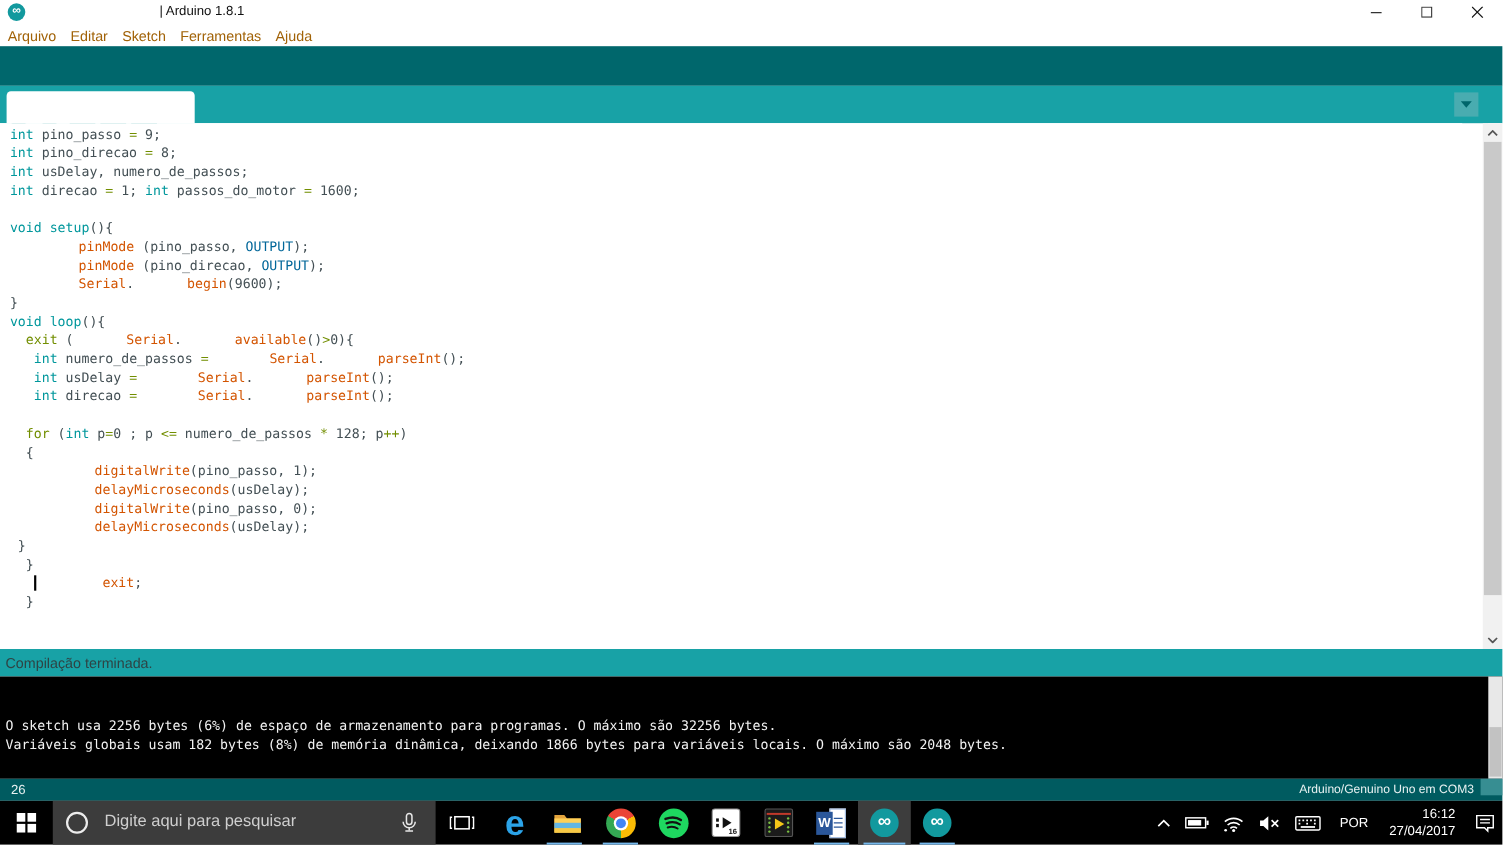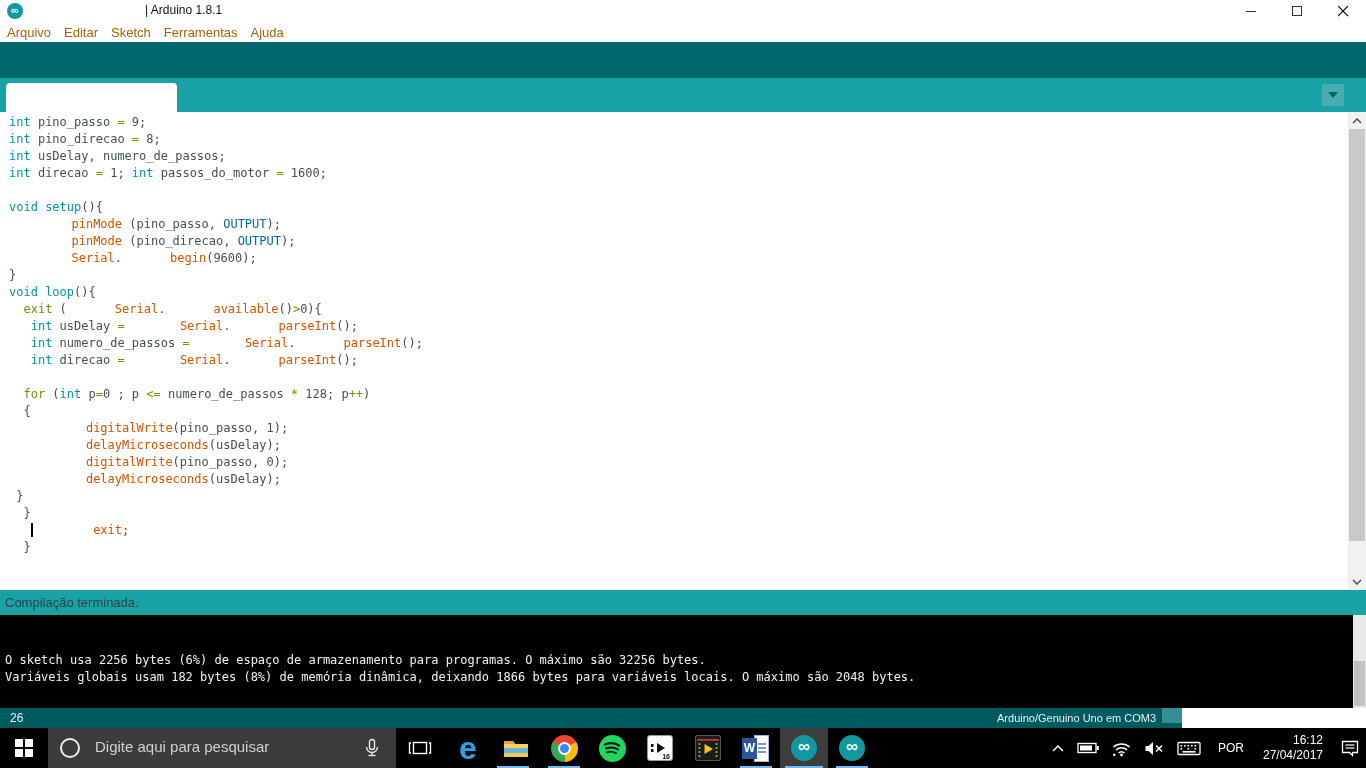--- a/index.html
+++ b/index.html
@@ -58,21 +58,21 @@
                display:flex; align-items:center; padding-left:5px; font-size:13px; color:#2e4445; }
 
   
   .console { position:absolute; left:0; top:615px; width:1366px; height:93px; background:#000;
              padding:37px 0 0 5px; font-family:"DejaVu Sans Mono", monospace; font-size:12px; color:#f2f2f2; }
   .console-line { height:17px; line-height:17px; white-space:pre; }
   .console-sb { position:absolute; left:1353px; top:615px; width:13px; height:93px; background:#e8e8e8; }
   .console-sb-thumb { position:absolute; left:1px; top:46px; width:11px; height:45px; background:#c2c2c2; }
 
   
-  .footer { position:absolute; left:0; top:708px; width:1182px; height:20px; background:#005b60; color:#e8f2f2; }
+  .footer { position:absolute; left:0; top:708px; width:1366px; height:20px; background:#005b60; color:#e8f2f2; }
   .footer-line { position:absolute; left:10px; top:3px; font-size:12px; }
   .footer-board { position:absolute; right:26px; top:4px; font-size:11px; }
   .footer-corner { position:absolute; right:0; top:0; width:20px; height:15px; background:#378e92; }
 
   
   .taskbar { position:absolute; left:0; top:728px; width:1366px; height:40px; background:#000; }
   .start { position:absolute; left:0; top:0; width:48px; height:40px; display:flex; align-items:center; justify-content:center; }
   .searchbox { position:absolute; left:48px; top:0; width:348px; height:40px; background:#3c3c3c;
                display:flex; align-items:center; }
   .cortana-ring { position:absolute; left:12px; top:10px; width:20px; height:20px; border:2.5px solid #ececec; border-radius:50%; }
@@ -204,22 +204,22 @@
         <div class="code-line"><span class="tok-kw">int</span><span class="tok-pl"> usDelay, numero_de_passos;</span></div>
         <div class="code-line"><span class="tok-kw">int</span><span class="tok-pl"> direcao </span><span class="tok-op">=</span><span class="tok-pl"> 1; </span><span class="tok-kw">int</span><span class="tok-pl"> passos_do_motor </span><span class="tok-op">=</span><span class="tok-pl"> 1600;</span></div>
         <div class="code-line"></div>
         <div class="code-line"><span class="tok-kw">void</span><span class="tok-pl"> </span><span class="tok-kw">setup</span><span class="tok-pl">(){</span></div>
         <div class="code-line"><span class="tok-pl">  </span><span class="tok-fn">pinMode</span><span class="tok-pl"> (pino_passo, </span><span class="tok-lit">OUTPUT</span><span class="tok-pl">);</span></div>
         <div class="code-line"><span class="tok-pl">  </span><span class="tok-fn">pinMode</span><span class="tok-pl"> (pino_direcao, </span><span class="tok-lit">OUTPUT</span><span class="tok-pl">);</span></div>
         <div class="code-line"><span class="tok-pl">  </span><span class="tok-fn">Serial</span><span class="tok-pl">.</span><span class="tok-fn">begin</span><span class="tok-pl">(9600);</span></div>
         <div class="code-line"><span class="tok-pl">}</span></div>
         <div class="code-line"><span class="tok-kw">void</span><span class="tok-pl"> </span><span class="tok-kw">loop</span><span class="tok-pl">(){</span></div>
         <div class="code-line"><span class="tok-pl">  </span><span class="tok-ctrl">exit</span><span class="tok-pl"> (</span><span class="tok-fn">Serial</span><span class="tok-pl">.</span><span class="tok-fn">available</span><span class="tok-pl">()</span><span class="tok-op">&gt;</span><span class="tok-pl">0){</span></div>
+        <div class="code-line"><span class="tok-pl">   </span><span class="tok-kw">int</span><span class="tok-pl"> numero_de_passos </span><span class="tok-op">=</span><span class="tok-pl"> </span><span class="tok-fn">Serial</span><span class="tok-pl">.</span><span class="tok-fn">parseInt</span><span class="tok-pl">();</span></div>
         <div class="code-line"><span class="tok-pl">   </span><span class="tok-kw">int</span><span class="tok-pl"> usDelay </span><span class="tok-op">=</span><span class="tok-pl"> </span><span class="tok-fn">Serial</span><span class="tok-pl">.</span><span class="tok-fn">parseInt</span><span class="tok-pl">();</span></div>
-        <div class="code-line"><span class="tok-pl">   </span><span class="tok-kw">int</span><span class="tok-pl"> numero_de_passos </span><span class="tok-op">=</span><span class="tok-pl"> </span><span class="tok-fn">Serial</span><span class="tok-pl">.</span><span class="tok-fn">parseInt</span><span class="tok-pl">();</span></div>
         <div class="code-line"><span class="tok-pl">   </span><span class="tok-kw">int</span><span class="tok-pl"> direcao </span><span class="tok-op">=</span><span class="tok-pl"> </span><span class="tok-fn">Serial</span><span class="tok-pl">.</span><span class="tok-fn">parseInt</span><span class="tok-pl">();</span></div>
         <div class="code-line"></div>
         <div class="code-line"><span class="tok-pl">  </span><span class="tok-ctrl">for</span><span class="tok-pl"> (</span><span class="tok-kw">int</span><span class="tok-pl"> p</span><span class="tok-op">=</span><span class="tok-pl">0 ; p </span><span class="tok-op">&lt;=</span><span class="tok-pl"> numero_de_passos </span><span class="tok-op">*</span><span class="tok-pl"> 128; p</span><span class="tok-op">++</span><span class="tok-pl">)</span></div>
         <div class="code-line"><span class="tok-pl">  {</span></div>
         <div class="code-line"><span class="tok-pl">    </span><span class="tok-fn">digitalWrite</span><span class="tok-pl">(pino_passo, 1);</span></div>
         <div class="code-line"><span class="tok-pl">    </span><span class="tok-fn">delayMicroseconds</span><span class="tok-pl">(usDelay);</span></div>
         <div class="code-line"><span class="tok-pl">    </span><span class="tok-fn">digitalWrite</span><span class="tok-pl">(pino_passo, 0);</span></div>
         <div class="code-line"><span class="tok-pl">    </span><span class="tok-fn">delayMicroseconds</span><span class="tok-pl">(usDelay);</span></div>
         <div class="code-line"><span class="tok-pl"> }</span></div>
         <div class="code-line"><span class="tok-pl">  }</span></div>

